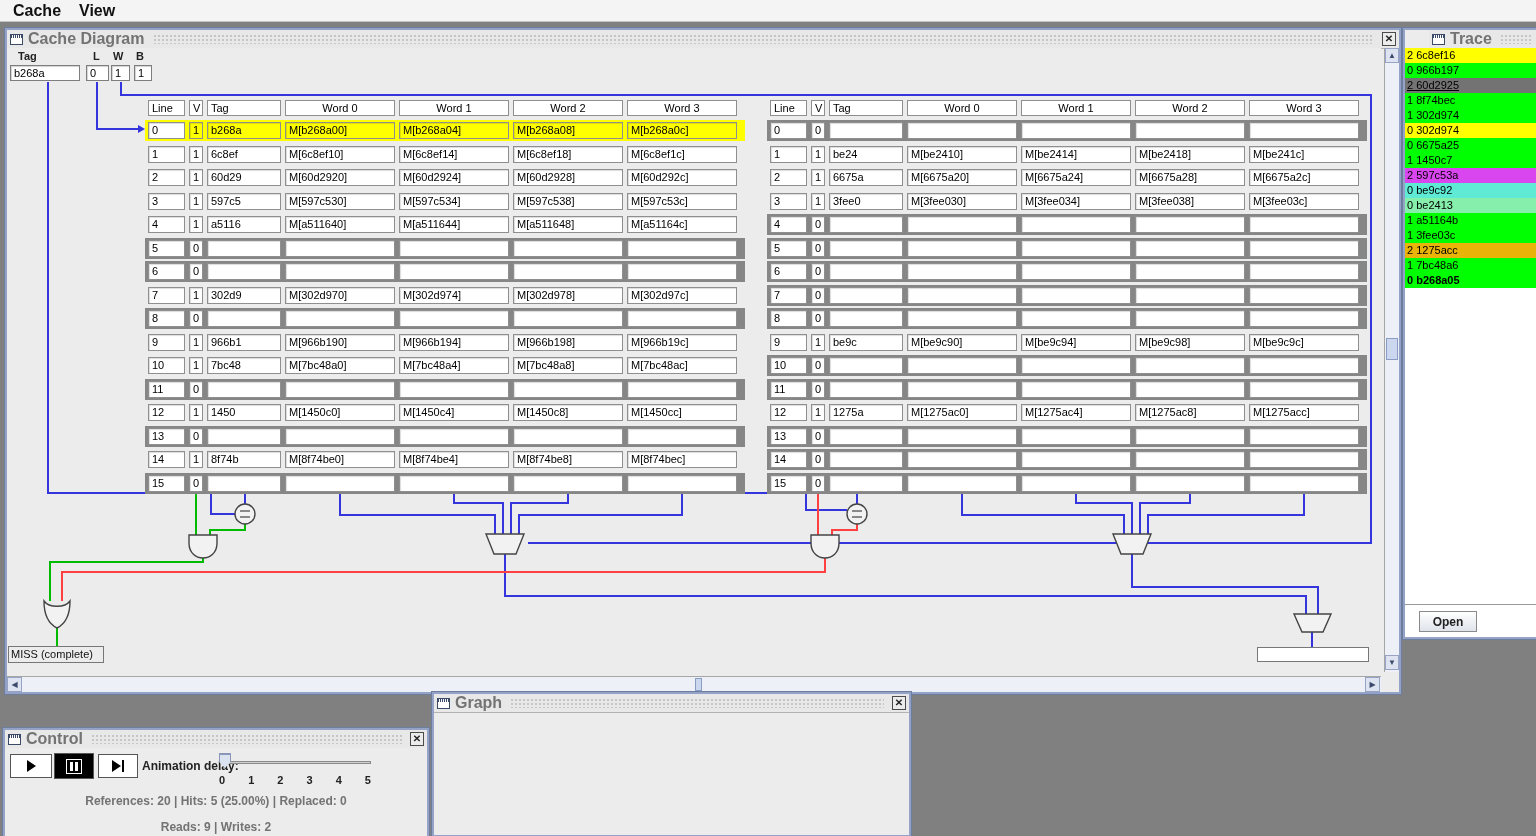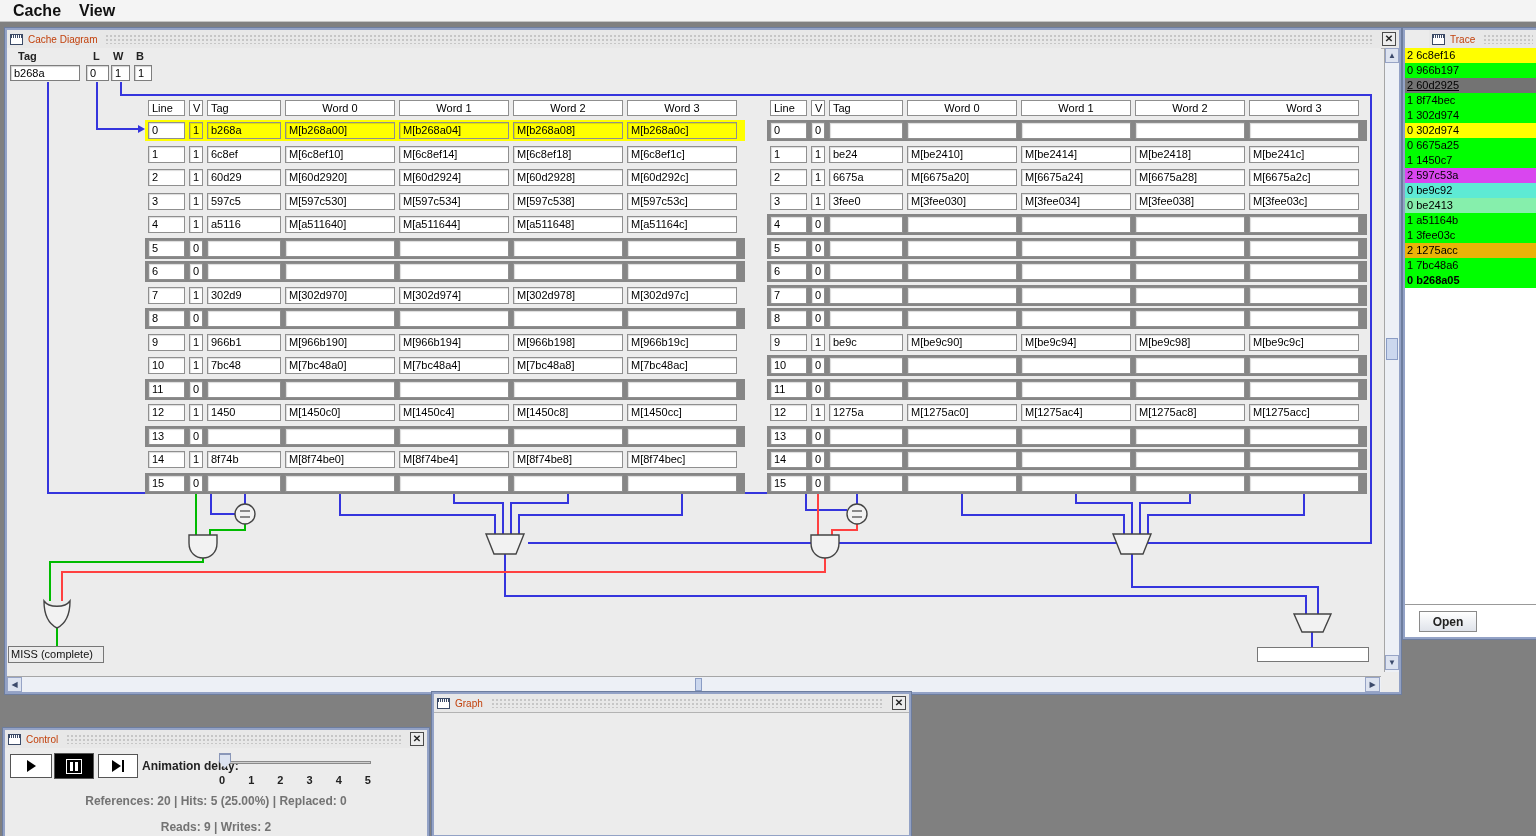--- a/index.html
+++ b/index.html
@@ -5,21 +5,21 @@
   html,body{margin:0;padding:0;}
   body{width:1536px;height:836px;background:#808080;font-family:"Liberation Sans",sans-serif;overflow:hidden;position:relative;}
   
   .menubar{position:absolute;left:0;top:0;width:100%;height:22px;background:#f4f4f4;border-bottom:1px solid #c4c4c4;display:flex;align-items:center;padding-left:4px;box-sizing:border-box;z-index:5;}
   .menu-item{font-size:16px;font-weight:bold;color:#111;padding:3px 9px;}
   
   .iframe{position:absolute;background:#ECECEC;border:2px solid #93A2C6;box-shadow:0 0 0 1px #6d7d9e;}
   .titlebar{height:18px;background:#E8E8E8;display:flex;align-items:center;gap:5px;padding:0 3px;border-bottom:1px solid #b3b3b3;}
   .titlebar .win-icon{width:13px;height:11px;border:1px solid #3b4a66;background:#fff;box-sizing:border-box;}
   .titlebar .win-icon div{height:3px;background:repeating-linear-gradient(90deg,#3b4a66 0 1px,#fff 1px 2px);}
-  .title-text{font-size:10px;font-weight:normal;color:#c2410c;white-space:nowrap;}
+  .title-text{font-size:16px;font-weight:bold;color:#737373;white-space:nowrap;}
   .stipple{flex:1;align-self:stretch;margin:4px 3px;background-image:radial-gradient(#c6c6c6 26%,rgba(0,0,0,0) 30%);background-size:4px 4px;}
   .close-btn{width:14px;height:14px;border:1px solid #4a4a4a;background:#ececec;color:#222;font-size:10px;font-weight:bold;display:flex;align-items:center;justify-content:center;line-height:1;box-sizing:border-box;}
   
   .cache-content{position:absolute;left:0;top:18px;width:1374px;height:624px;background:#ECECEC;overflow:hidden;}
   .alabel{position:absolute;font-size:11px;font-weight:bold;color:#222;}
   .afield{position:absolute;background:#fff;border:1px solid #7e7e7e;box-shadow:inset 1px 1px 1px rgba(0,0,0,.18);font-size:11px;font-family:"Liberation Sans",sans-serif;padding:1px 3px;box-sizing:border-box;}
   .way{position:absolute;top:52px;width:600px;}
   .crow{height:21px;margin-bottom:2.5px;display:flex;align-items:center;gap:4px;padding:0 3px;box-sizing:border-box;}
   .crow.hrow{height:16px;margin-bottom:4px;padding:0 3px;}
   .crow.empty{background:#868686;}

